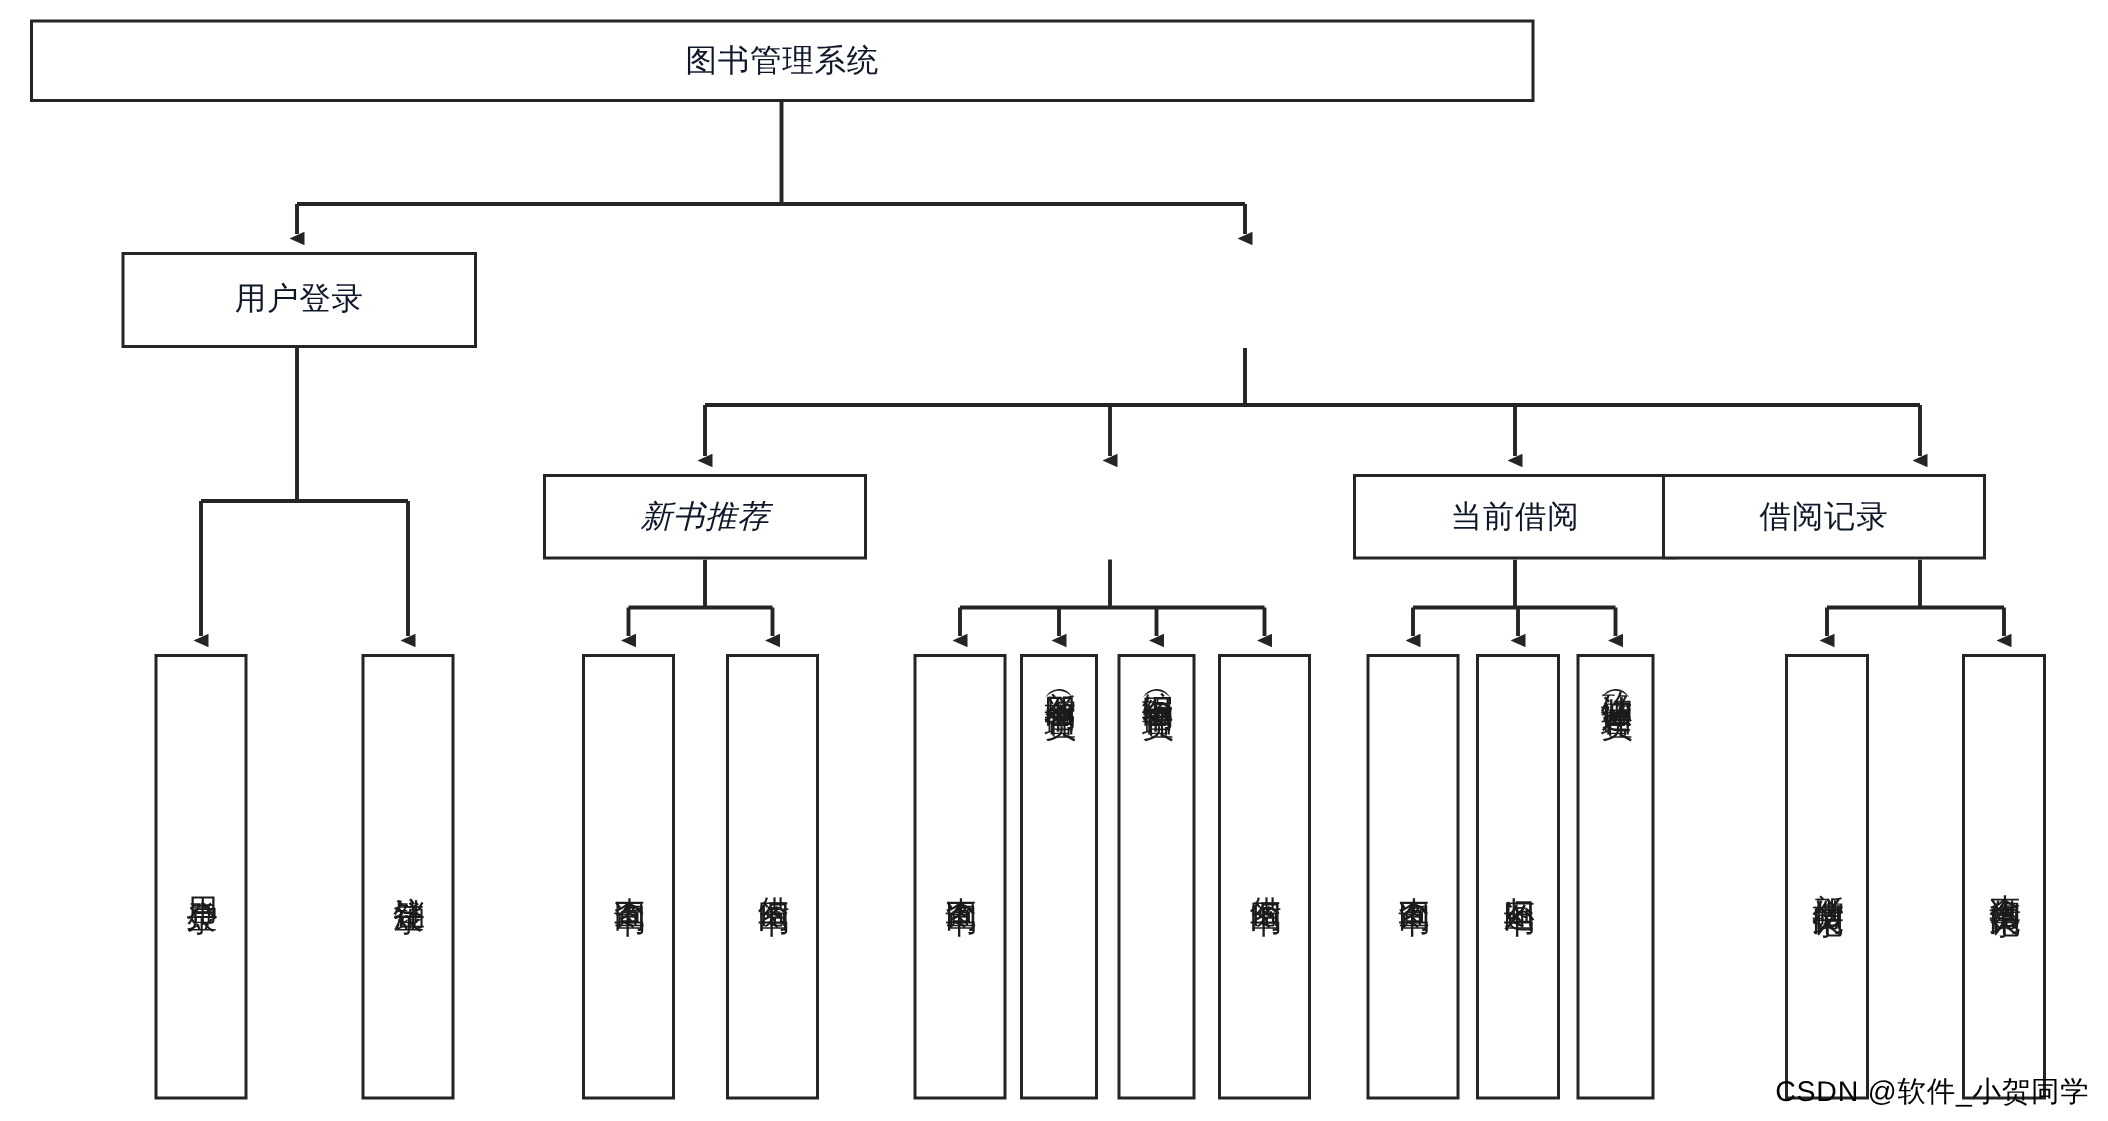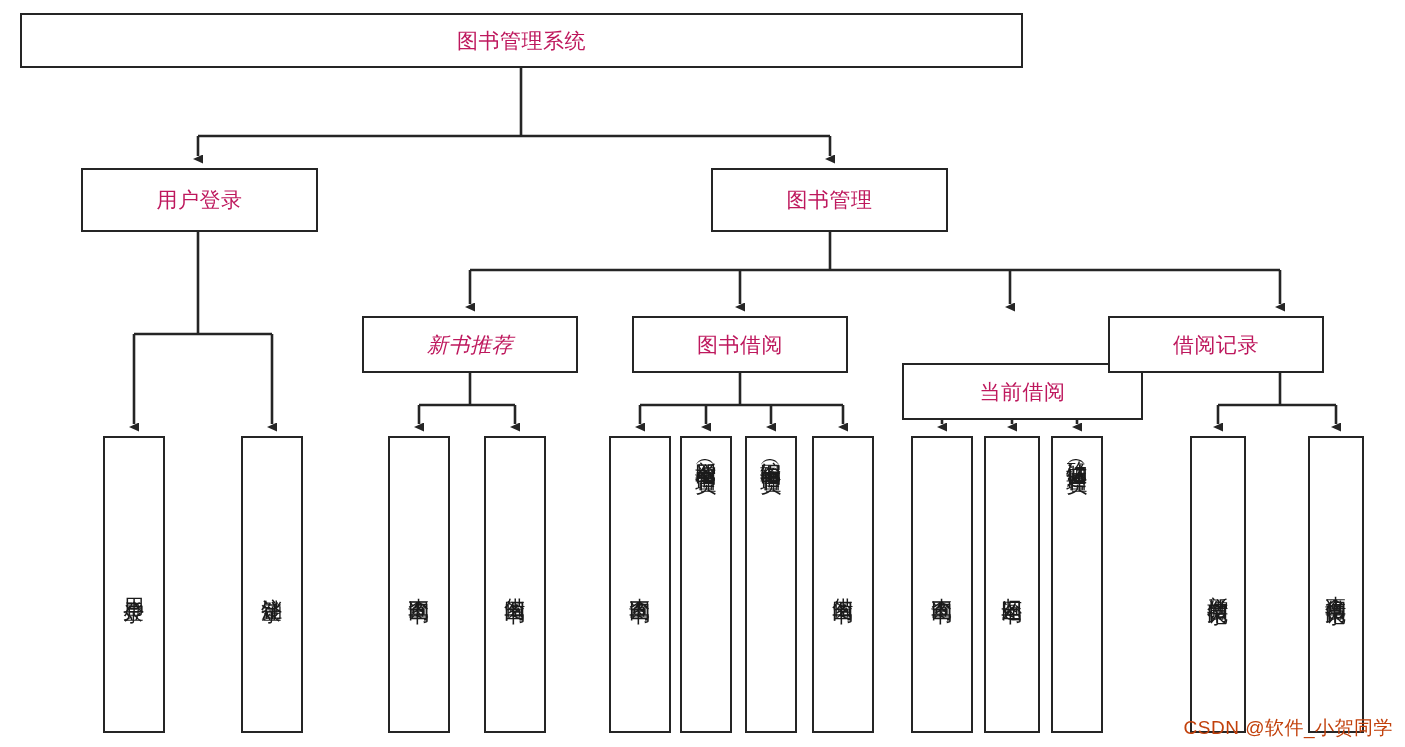--- a/index.html
+++ b/index.html
@@ -25,21 +25,21 @@
     position: absolute;
     box-sizing: border-box;
     background: #ffffff;
     border: 2px solid #252525;
     display: flex;
     align-items: center;
     justify-content: center;
   }
   .node-label-h {
     font-size: 21px;
-    color: #be185d;
+    color: #0f172a;
     line-height: 1.2;
     white-space: nowrap;
     letter-spacing: 0.5px;
   }
   .node-label-v {
     font-size: 21px;
     color: #1b1b1b;
     writing-mode: vertical-rl;
     text-orientation: upright;
     line-height: 1.22;
@@ -61,21 +61,21 @@
     top: 0;
     width: 1405px;
     height: 747px;
     pointer-events: none;
   }
   #watermark {
     position: absolute;
     right: 12px;
     bottom: 6px;
     font-size: 19px;
-    color: #c2410c;
+    color: #000000;
     white-space: nowrap;
     letter-spacing: 0.5px;
     text-align: center;
   }
 </style>
 </head>
 <body>
 
 <div id="diagram-root">
 
@@ -141,31 +141,25 @@
     </g>
   </svg>
 
   <div class="node-box" style="left:20px; top:13px; width:1003px; height:55px;">
     <span class="node-label-h">图书管理系统</span>
   </div>
 
   <div class="node-box" style="left:81px; top:168px; width:237px; height:64px;">
     <span class="node-label-h">用户登录</span>
   </div>
-  <div class="node-box" style="left:711px; top:168px; width:237px; height:64px;">
-    <span class="node-label-h">图书管理</span>
-  </div>
 
   <div class="node-box" style="left:362px; top:316px; width:216px; height:57px;font-style:italic;">
     <span class="node-label-h">新书推荐</span>
   </div>
-  <div class="node-box" style="left:632px; top:316px; width:216px; height:57px;">
-    <span class="node-label-h">图书借阅</span>
-  </div>
-  <div class="node-box" style="left:902px; top:316px; width:241px; height:57px;margin-top:47px;">
+  <div class="node-box" style="left:902px; top:316px; width:216px; height:57px;">
     <span class="node-label-h">当前借阅</span>
   </div>
   <div class="node-box" style="left:1108px; top:316px; width:216px; height:57px;">
     <span class="node-label-h">借阅记录</span>
   </div>
 
   <div class="node-box leaf-box center-align" style="left:103px; top:436px; width:62px; height:297px;">
     <span class="node-label-v">用户登录</span>
   </div>
   <div class="node-box leaf-box center-align" style="left:241px; top:436px; width:62px; height:297px;">

